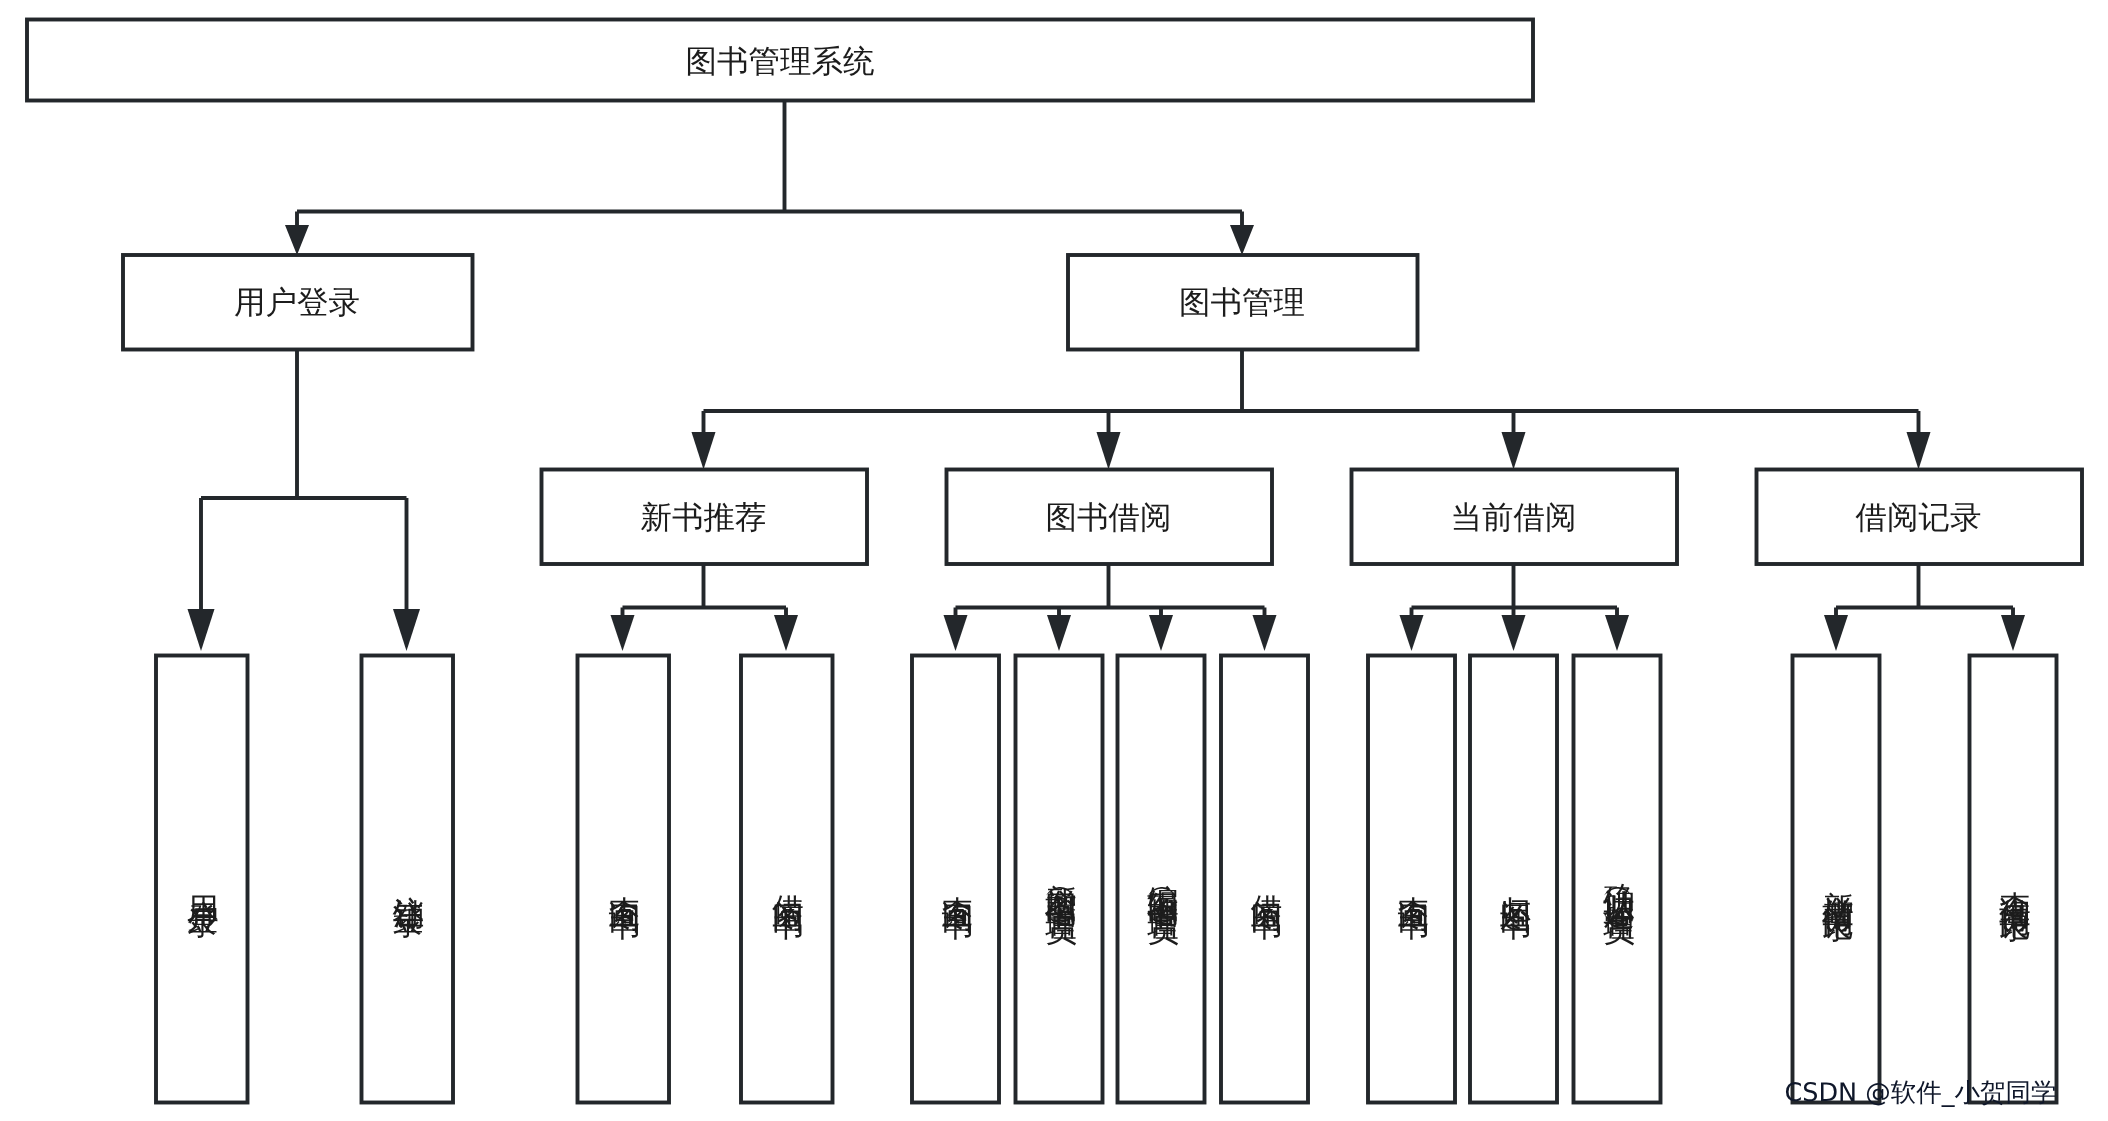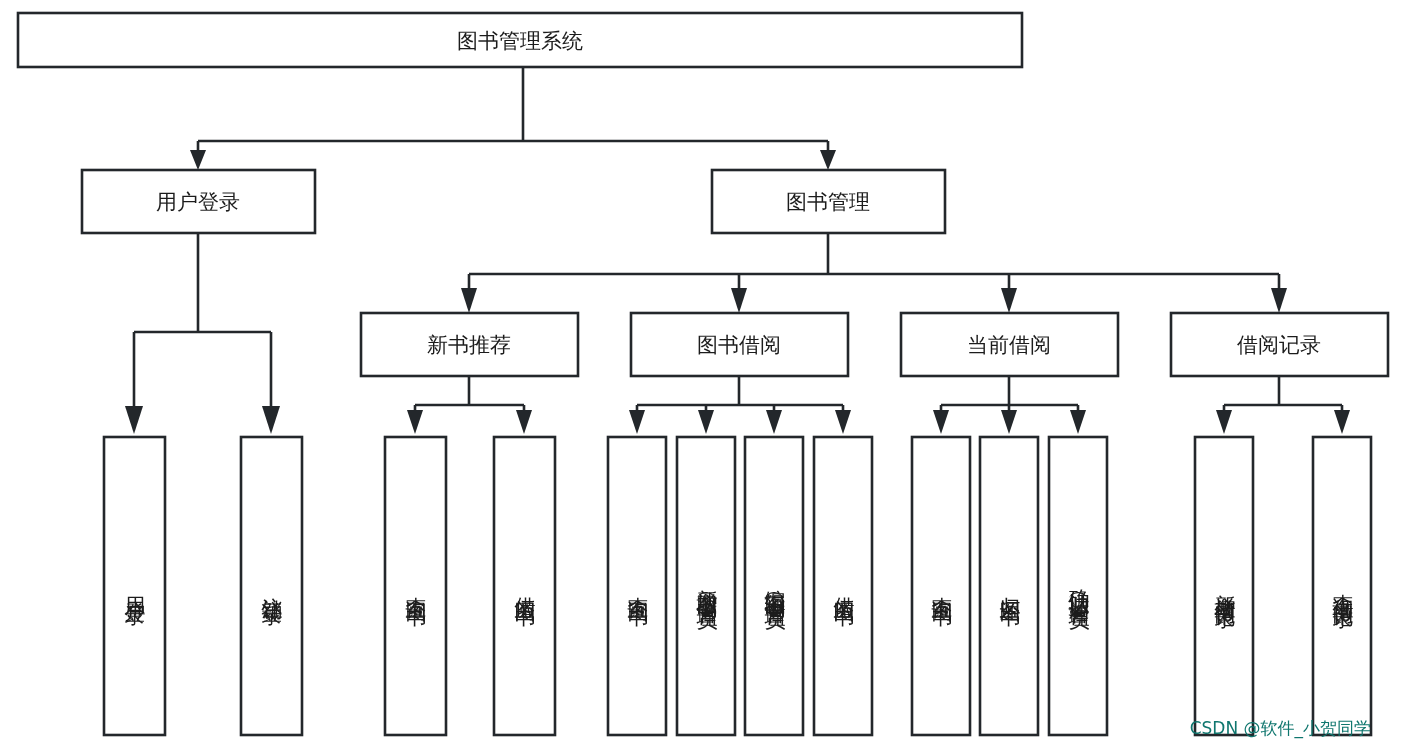--- a/index.html
+++ b/index.html
@@ -58,21 +58,21 @@
     dominant-baseline: middle;
     writing-mode: vertical-rl;
     letter-spacing: 3px;
   }
   .watermark {
     position: absolute;
     right: 12px;
     bottom: 7px;
     font-family: "DejaVu Sans", "Liberation Sans", sans-serif;
     font-size: 17px;
-    color: #0f766e;
+    color: #0f172a;
     white-space: nowrap;
     user-select: none;
   }
 </style>
 </head>
 <body>
 
 <div id="diagram-root">
 
   <svg id="flow" viewBox="0 0 1405 747" xmlns="http://www.w3.org/2000/svg">

